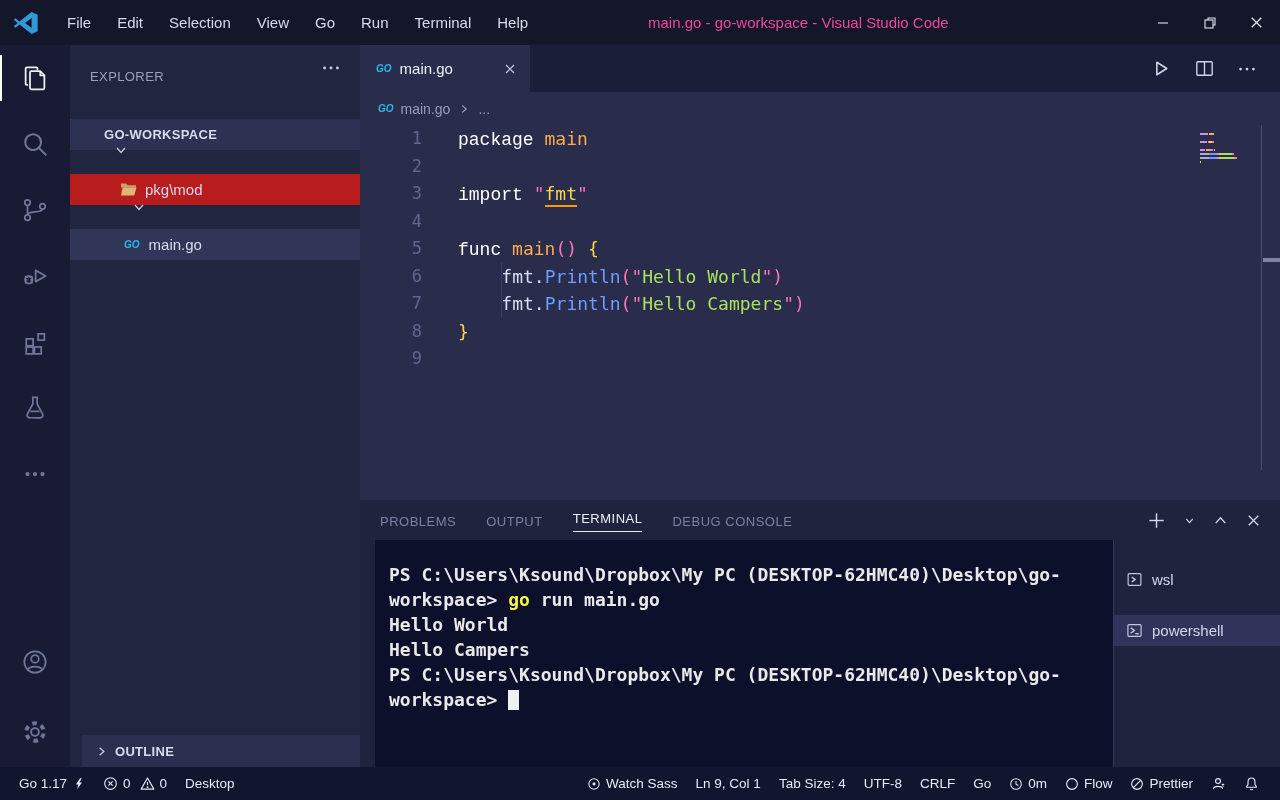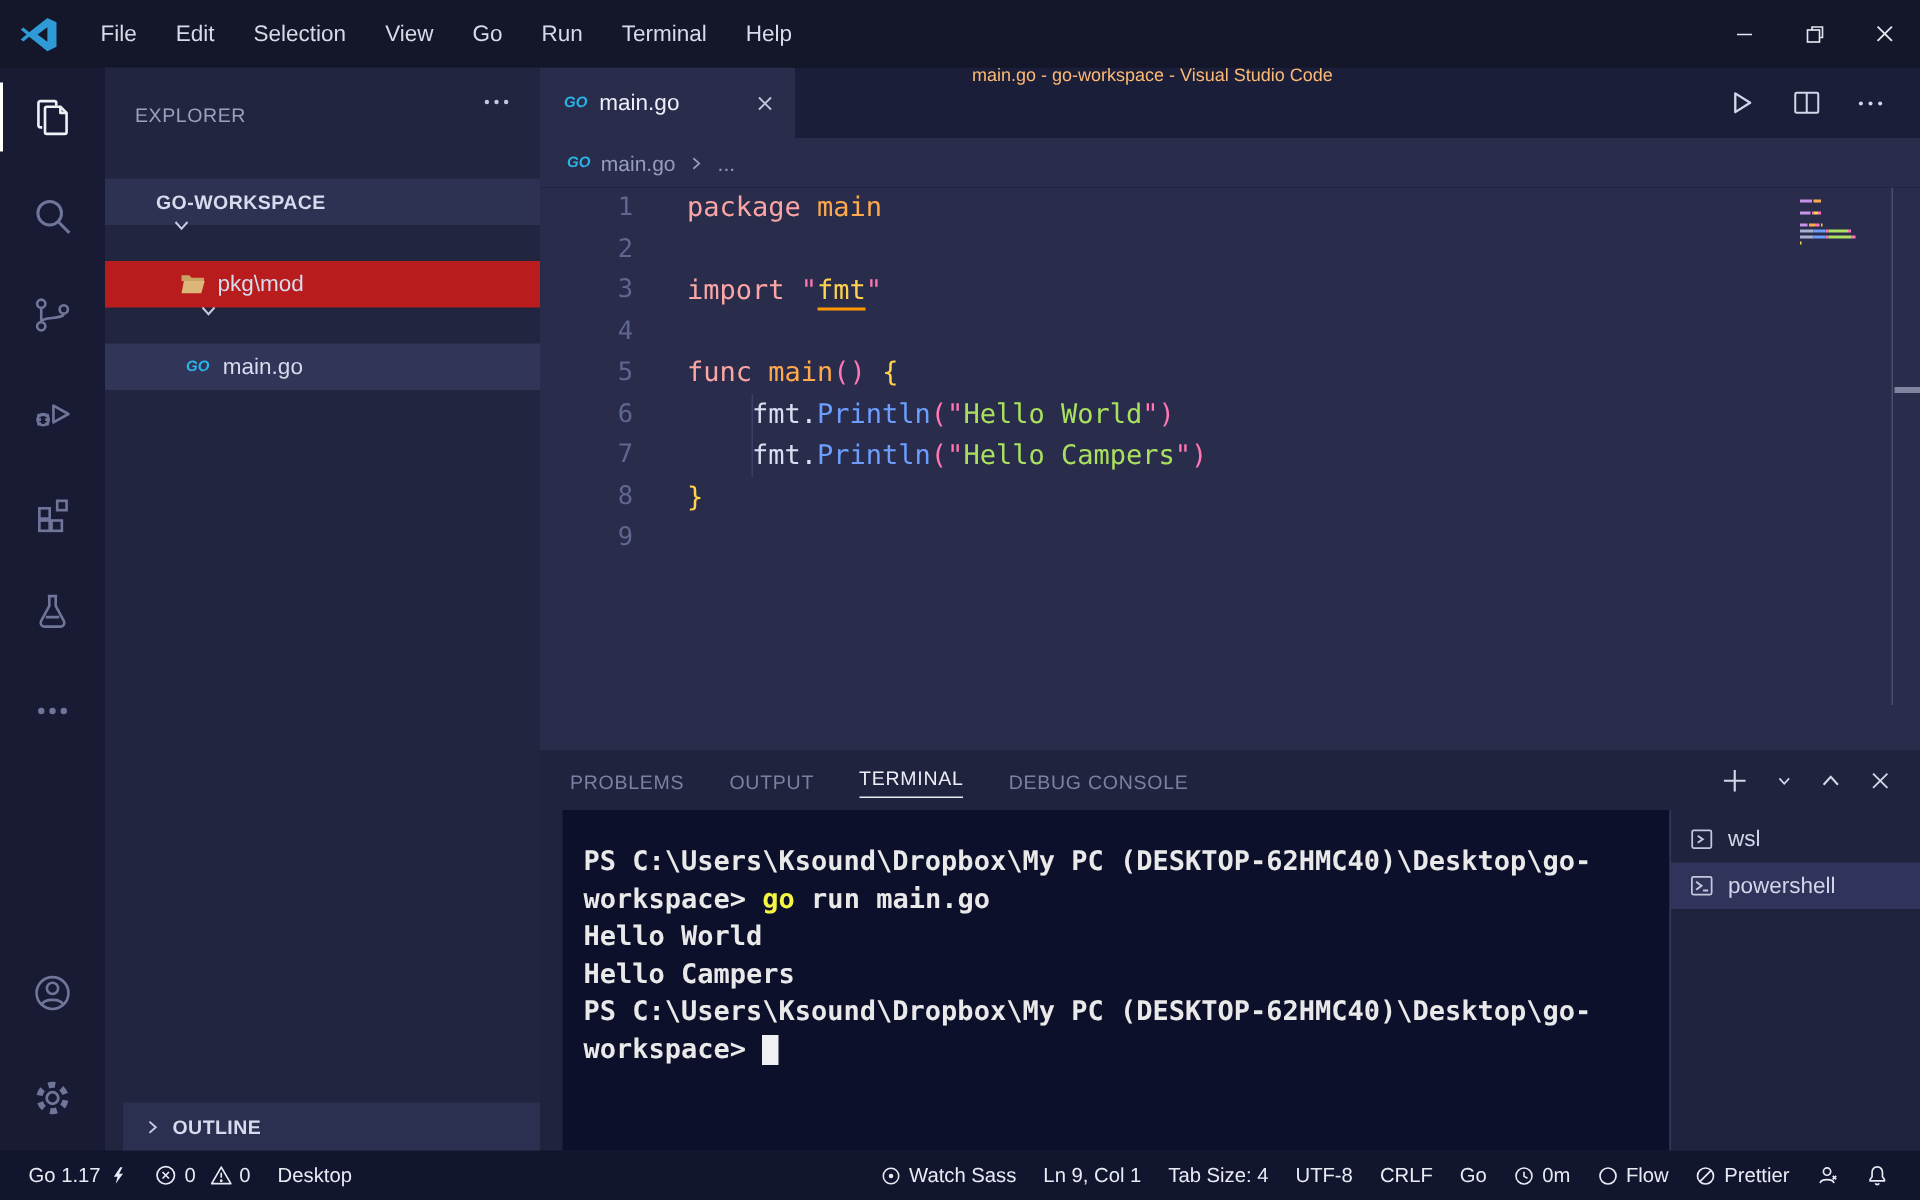--- a/index.html
+++ b/index.html
@@ -4,21 +4,21 @@
 <style>
   * { margin:0; padding:0; box-sizing:border-box; }
   html,body { width:1280px; height:800px; overflow:hidden; background:#14162a;
               font-family:"Liberation Sans", sans-serif; -webkit-font-smoothing:antialiased; }
 
   
   .titlebar { position:relative; height:45px; background:#14162a; display:flex; align-items:center; color:#d8dae8; }
   .vscode-logo { width:28px; height:28px; margin:0 14px 0 12px; flex:none; }
   .menus { display:flex; align-items:center; height:100%; }
   .menu-item { padding:0 13px; font-size:15px; line-height:45px; cursor:default; }
-  .win-title { position:absolute; left:648px; top:0; line-height:45px; font-size:12px; color:#fdba74;margin-top:28px; }
+  .win-title { position:absolute; left:648px; top:0; line-height:45px; font-size:15px; color:#ec4899; }
   .win-controls { margin-left:auto; display:flex; height:100%; }
   .win-btn { width:47px; height:100%; display:flex; align-items:center; justify-content:center; color:#e4e6f0; }
 
   
   .main { display:flex; height:722px; }
 
   
   .activitybar { width:70px; background:#181b33; display:flex; flex-direction:column; flex:none; }
   .ab-item { height:66px; display:flex; align-items:center; justify-content:center; color:#70759a; position:relative; }
   .ab-item svg { width:30px; height:30px; }
@@ -53,21 +53,21 @@
   .tab-actions svg { display:block; }
 
   .breadcrumb { height:33px; background:#292d4b; display:flex; align-items:center; padding-left:18px; color:#969cbd; font-size:14px; gap:7px; }
 
   
   .code { position:relative; flex:1; background:#292d4b; font-family:"DejaVu Sans Mono", monospace; font-size:18px; overflow:hidden; }
   .code-line { position:relative; height:27.5px; line-height:27.5px; display:flex; white-space:pre; }
   .ln { flex:none; width:62px; text-align:right; color:#5f6790; font-size:17px; }
   .lc { padding-left:36px; }
   .code-line.guide::before { content:''; position:absolute; left:141px; top:0; bottom:0; border-left:1px solid #3b4066; }
-  .tk-kw { color:#fca5a5; }
+  .tk-kw { color:#ffffff;font-family:Liberation Mono, monospace; }
   .tk-fn { color:#ffa94d; }
   .tk-pl { color:#d9def2; }
   .tk-pq { color:#ff75b5; }
   .tk-mt { color:#6d9eff; }
   .tk-st { color:#a9e05f; }
   .tk-br { color:#ffd24d; }
   .tk-imp { color:#ffd24d; border-bottom:2px solid #ff9800; padding-bottom:1px; }
   .minimap { position:absolute; top:8px; right:26px; width:54px; }
   .mm-line { height:2px; margin-bottom:2px; display:flex; }
   .mm-seg { height:2px; display:inline-block; }
@@ -79,21 +79,21 @@
   .panel-header { height:40px; display:flex; align-items:center; padding-left:20px; gap:30px; }
   .panel-tab { font-size:13px; letter-spacing:.5px; color:#7b81a3; padding-top:3px; }
   .panel-tab.active { color:#eceef8; border-bottom:1px solid #e8eaf4; padding-bottom:5px; }
   .panel-actions { margin-left:auto; display:flex; align-items:center; gap:16px; padding-right:18px; color:#d3d6e8; }
   .panel-body { flex:1; display:flex; }
   .terminal { margin-left:15px; width:738px; background:#0d102a; padding:22px 14px 0 14px; font-family:"DejaVu Sans Mono", monospace; font-size:18px; font-weight:700; color:#e9e9ea; }
   .term-line { height:25px; line-height:25px; white-space:pre; }
   .tseg.y { color:#f5f543; }
   .term-cursor { display:inline-block; width:11px; height:20px; background:#eef0f4; vertical-align:text-bottom; }
   .term-picker { width:167px; background:#20233e; border-left:1px solid #34385c; padding-top:4px; }
-  .picker-row { height:31px; display:flex; align-items:center; padding-left:12px; gap:9px; color:#d2d6ea; font-size:15px; }
+  .picker-row { height:31px; display:flex; align-items:center; padding-left:12px; gap:9px; color:#d2d6ea; font-size:15px;margin-top:20px; }
   .picker-row.active { background:#30345a; }
   .picker-row .p-ic { color:#c3c7de; display:flex; }
 
   
   .statusbar { height:33px; background:#12152e; display:flex; align-items:center; color:#e8eaf4; font-size:13.5px; }
   .sb-group { display:flex; align-items:center; height:100%; }
   .sb-left { padding-left:10px; }
   .sb-right { margin-left:auto; padding-right:12px; }
   .sb-item { display:flex; align-items:center; gap:5px; padding:0 9px; height:100%; white-space:nowrap;text-align:center; }
   .sb-item svg { display:block; }

